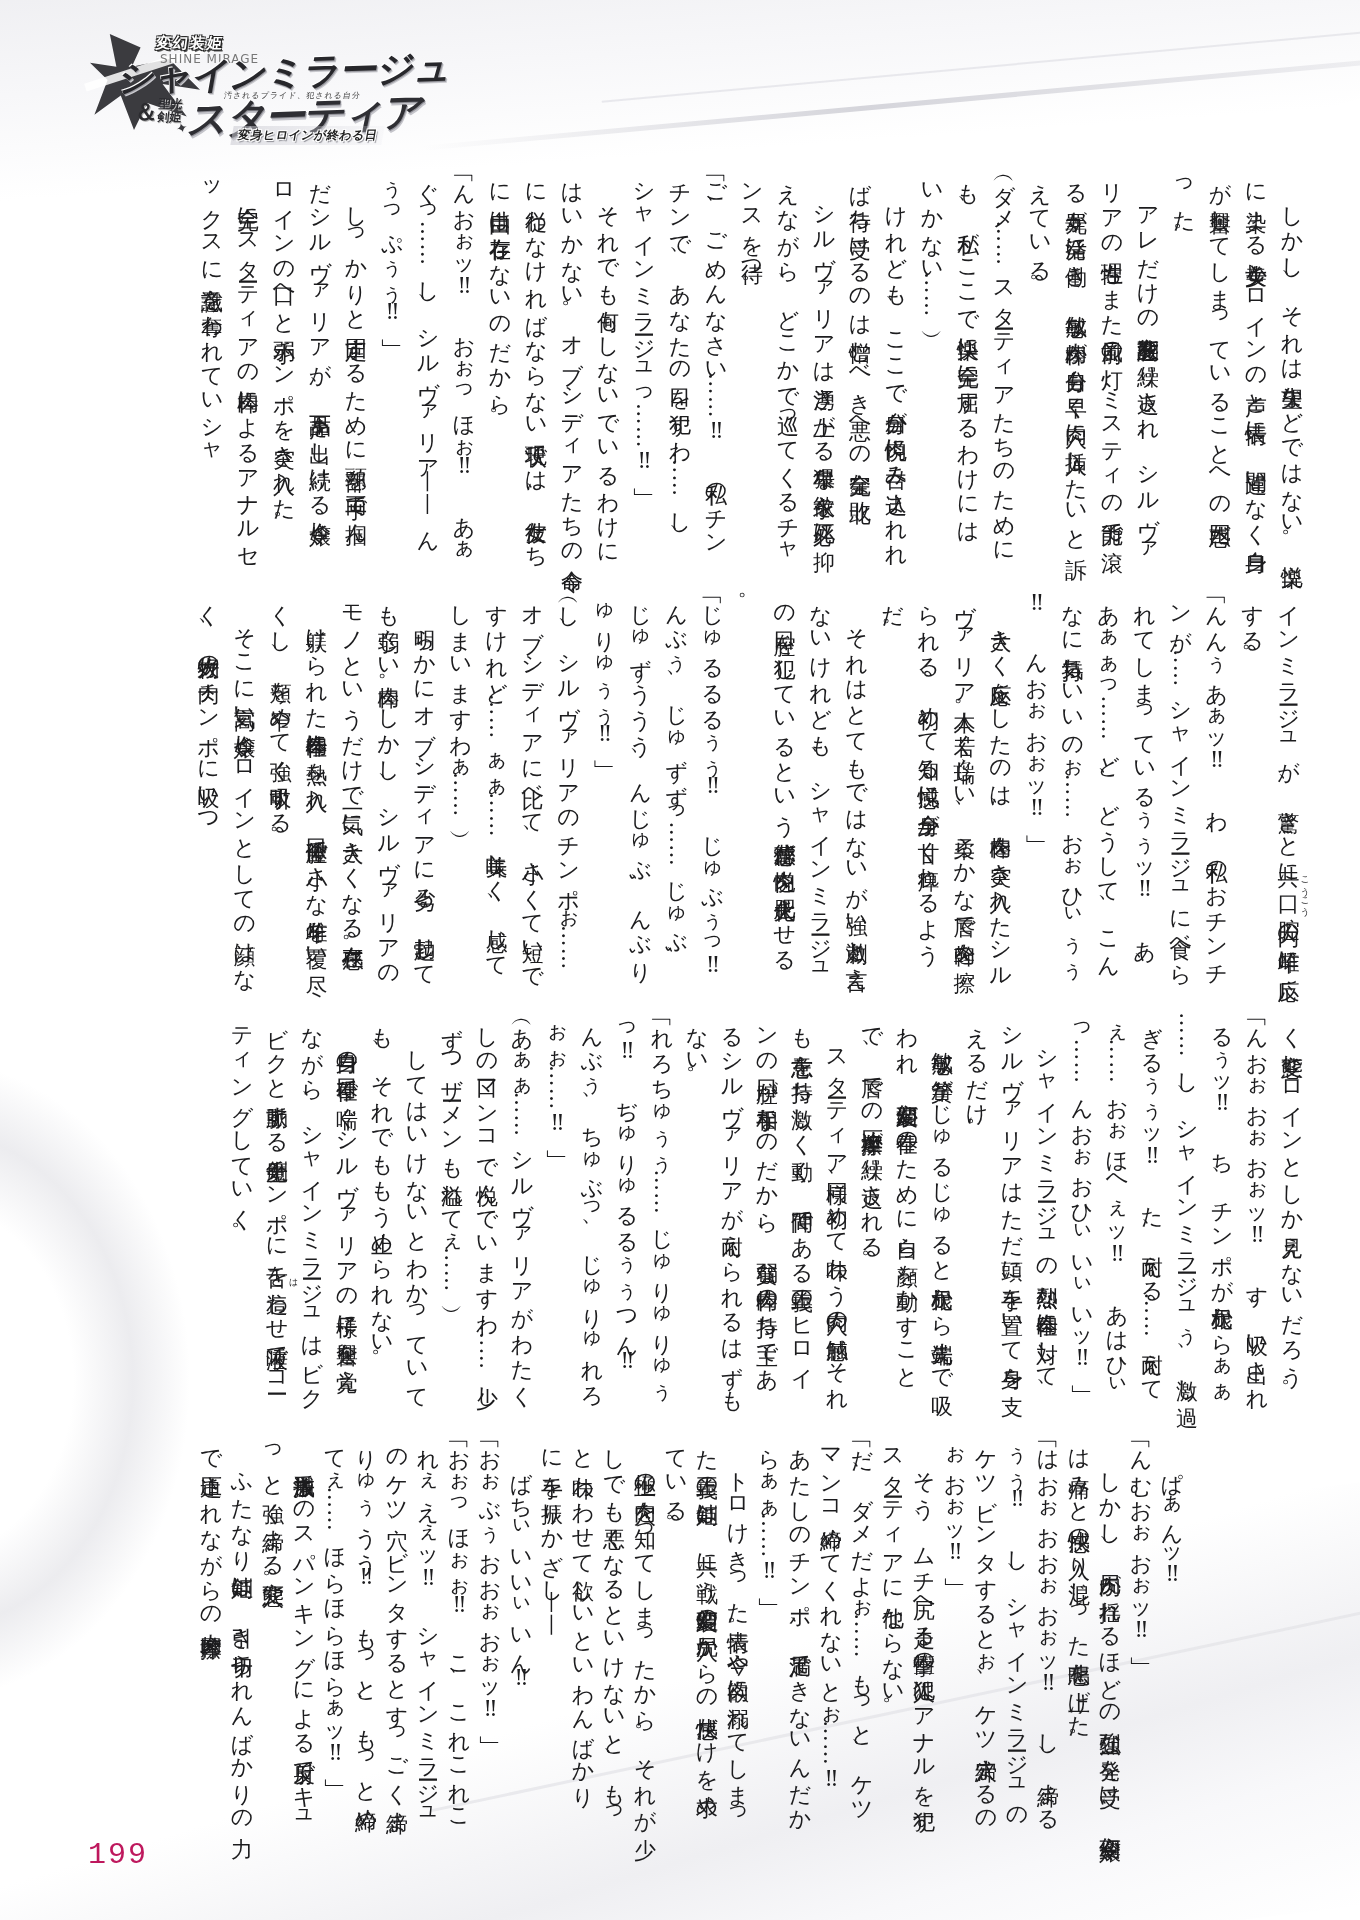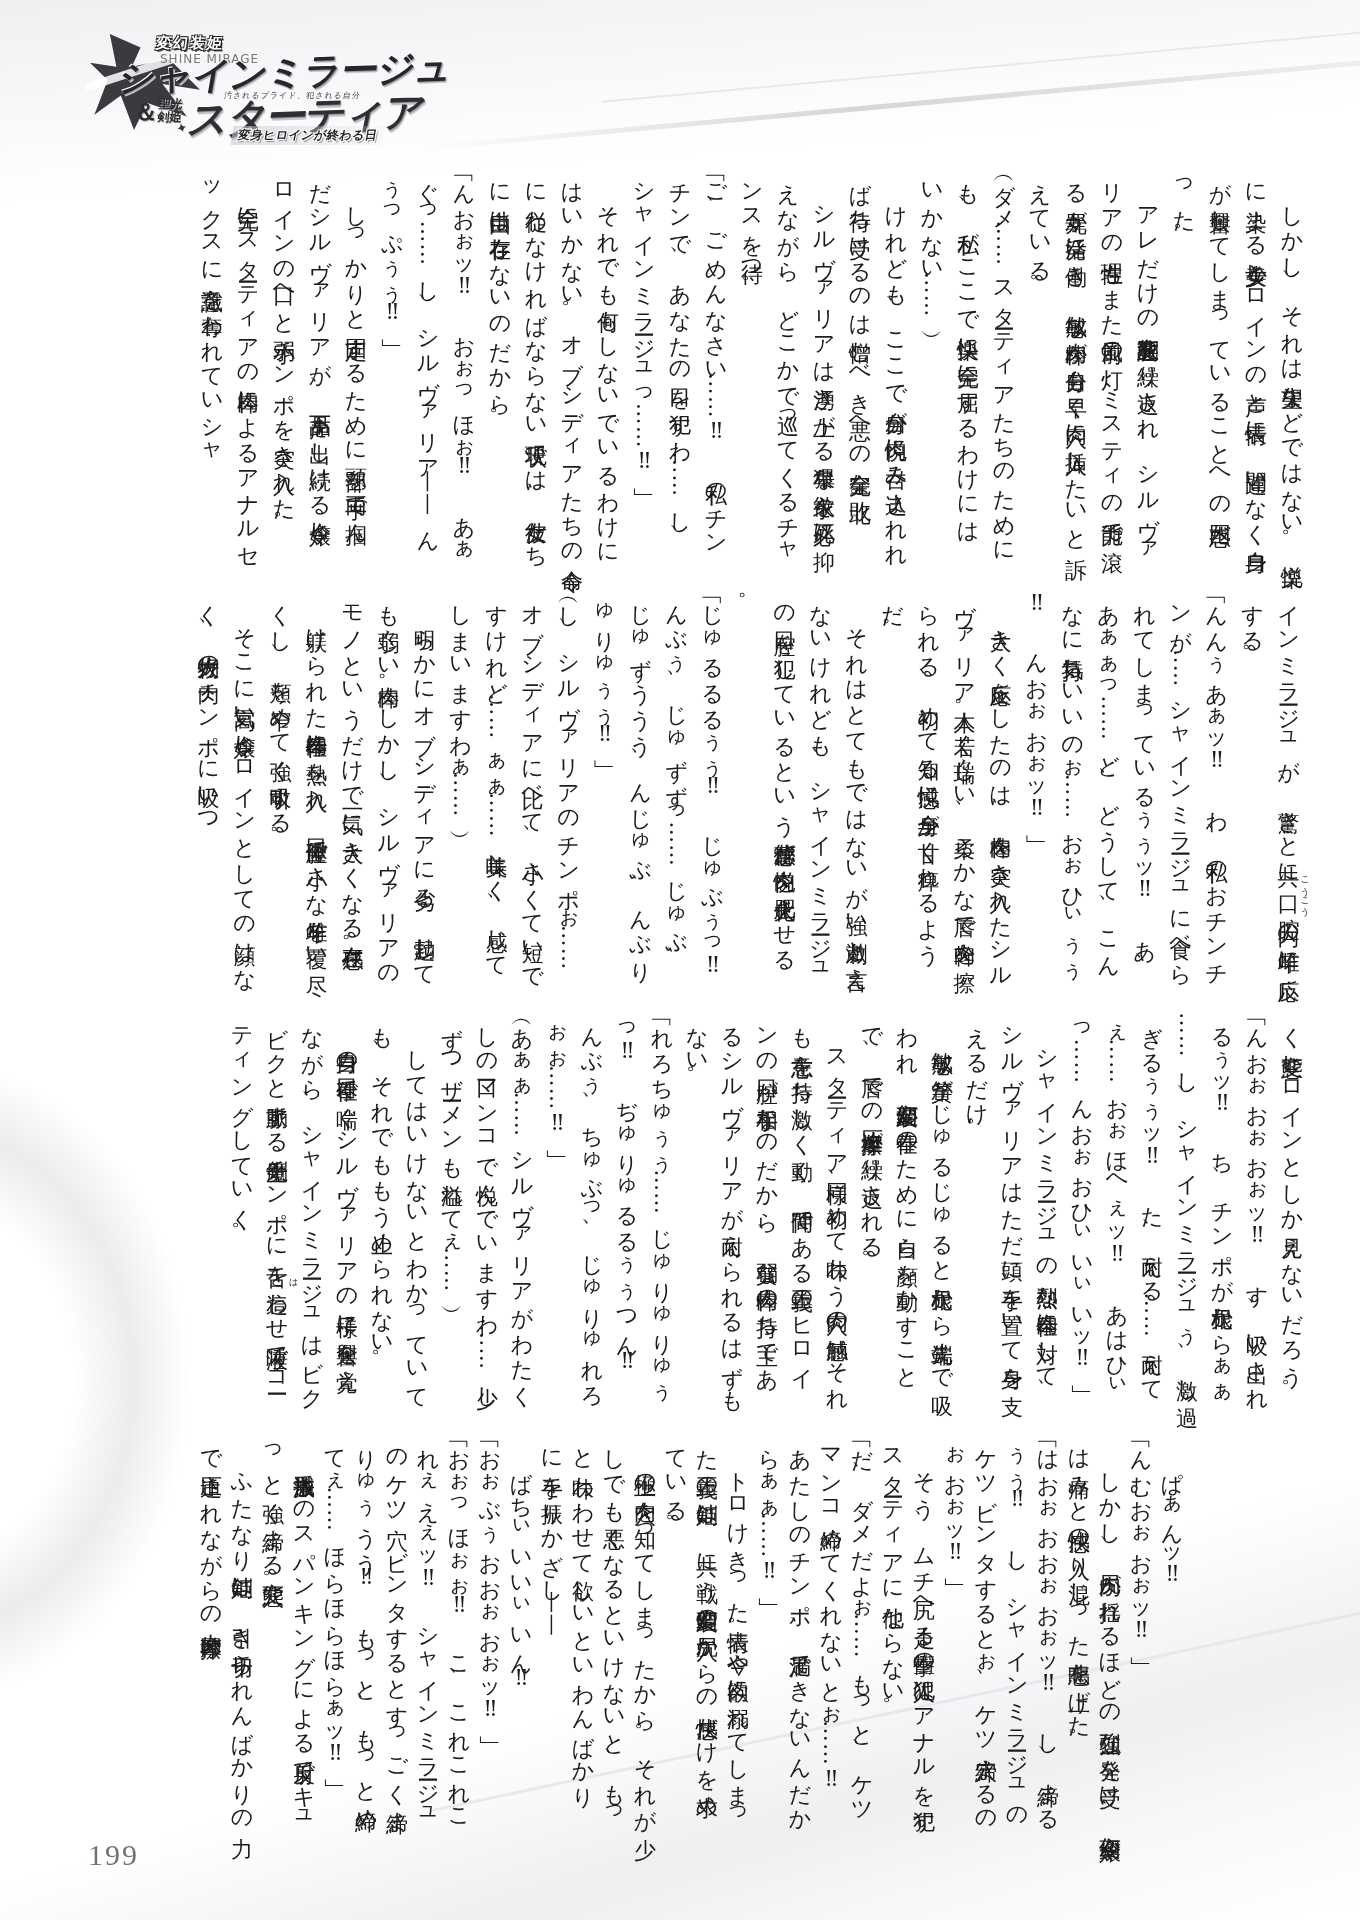--- a/index.html
+++ b/index.html
@@ -90,22 +90,22 @@
   .para{
     margin:0;padding:0;font-size:22px;line-height:36px;letter-spacing:.8px;
     line-break:anywhere;word-break:normal;
   }
   .band-3 .para{line-height:35px;}
   .band-4 .para{line-height:31px;}
   ruby rt{font-size:9px;letter-spacing:0;color:#1c1c1e;}
   
   .page-number{
     position:absolute;left:88px;top:1838px;z-index:2;
-    font-size:30px;color:#737373;letter-spacing:2px;
-    font-family:Liberation Serif, serif;
+    font-size:30px;color:#be185d;letter-spacing:2px;
+    font-family:Liberation Mono, monospace;
   }
 </style>
 </head>
 <body>
 
 <div class="swoosh sw-top"></div>
 <div class="swoosh sw-top-line"></div>
 <div class="swoosh sw-top-line2"></div>
 <div class="swoosh sw-left"></div>
 <div class="swoosh sw-bottom"></div>

